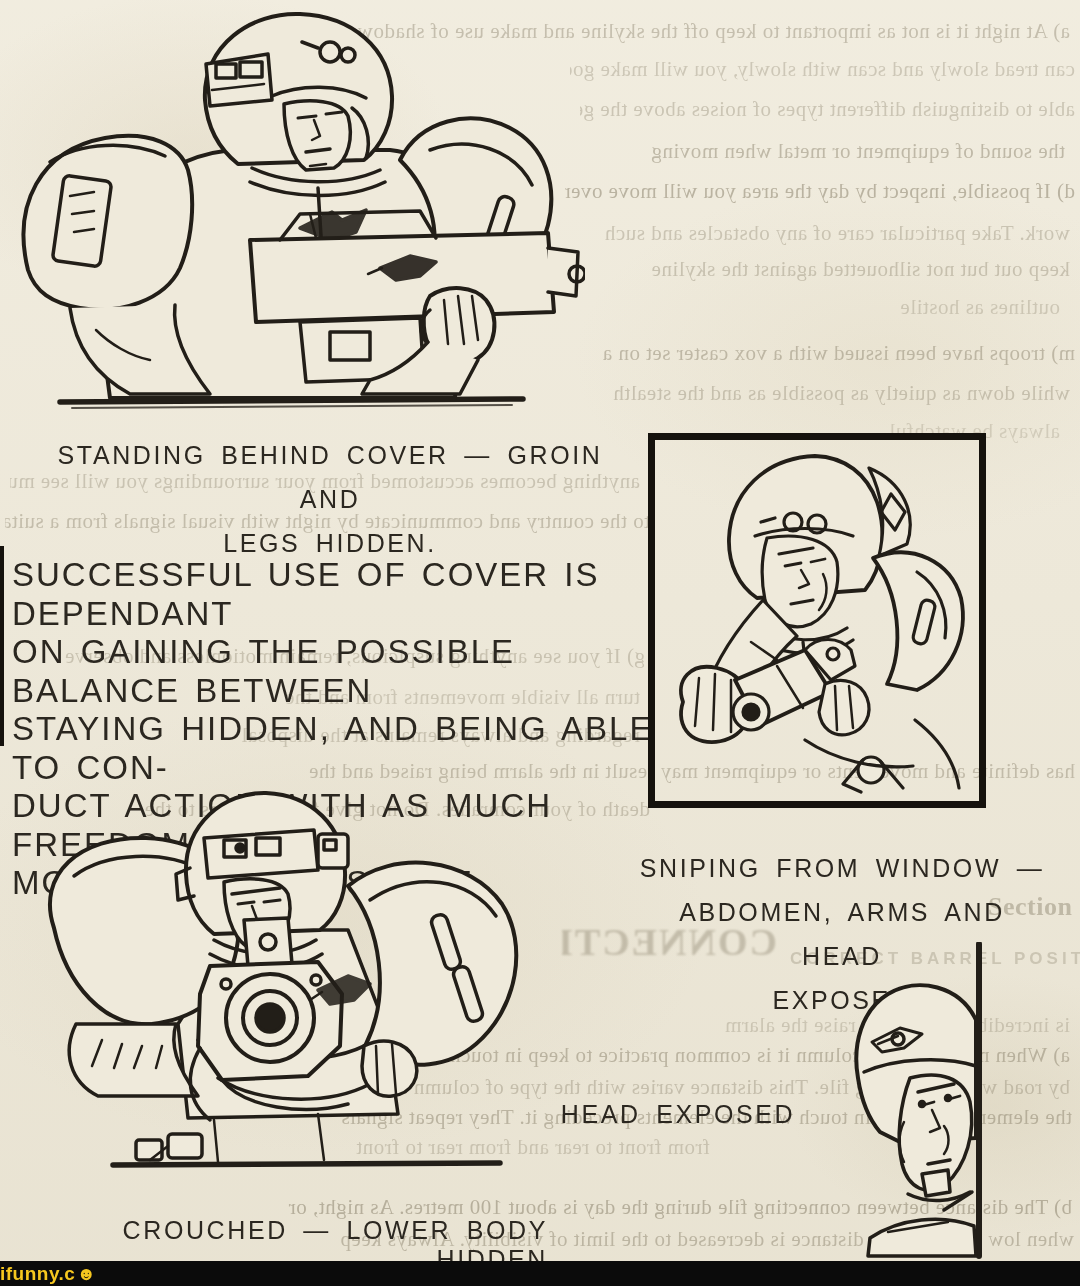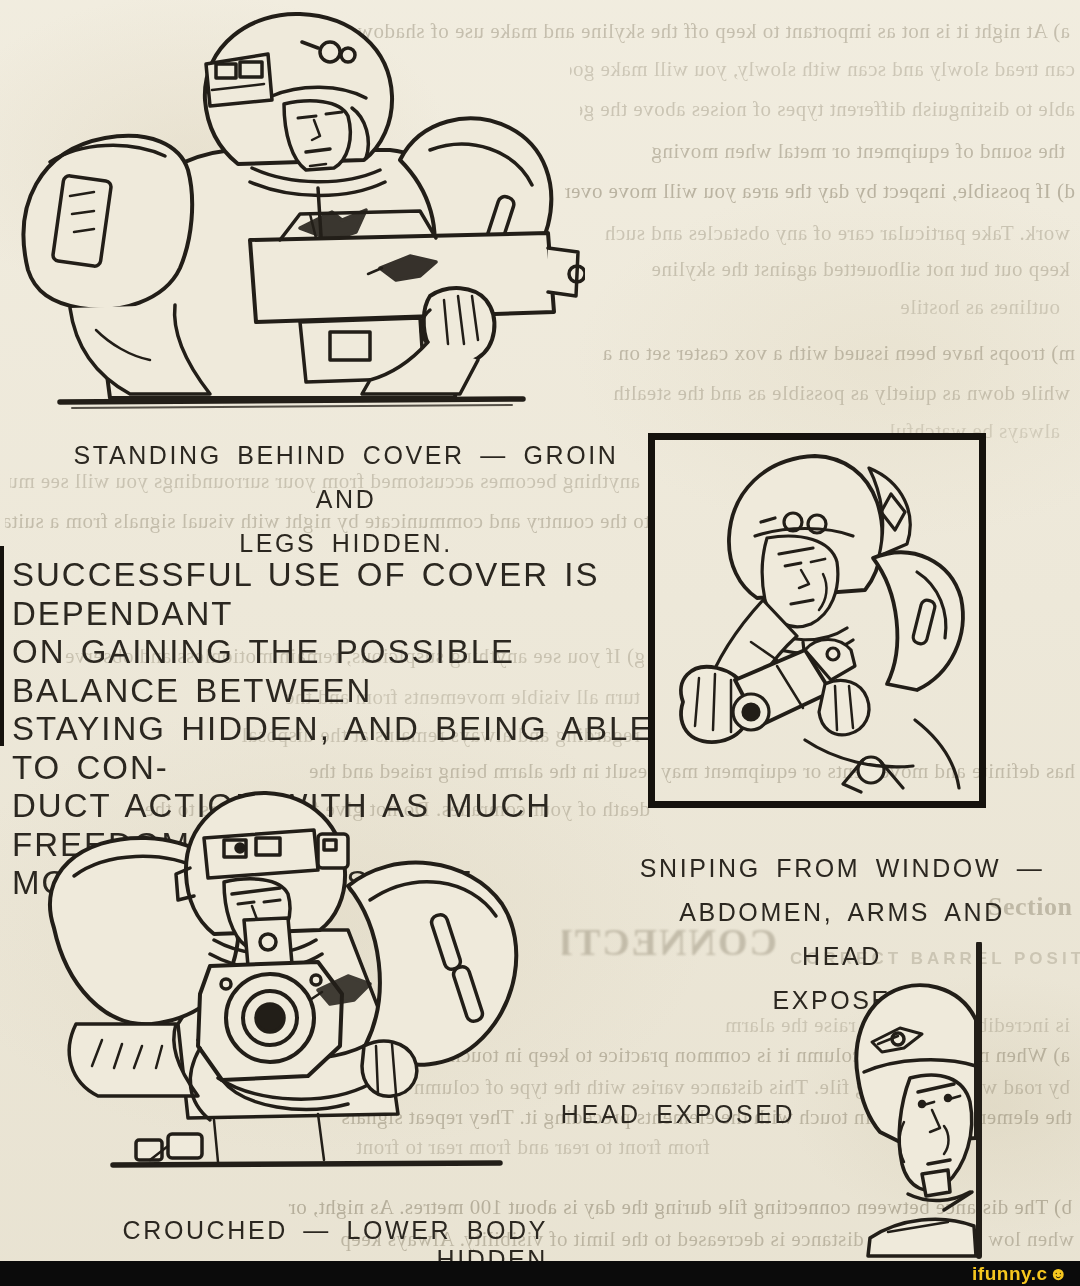--- a/index.html
+++ b/index.html
@@ -24,37 +24,37 @@
   .bleed-head{font-weight:700; font-size:38px; letter-spacing:2px; filter:blur(0.8px);}
   .bleed-sec{font-weight:700; font-size:26px;}
   .bleed-sub{font-family:"Liberation Sans",sans-serif; font-size:17px; letter-spacing:4px; font-weight:700;}
   
   .title{
     position:absolute; left:562px; top:56px; width:518px; text-align:center;
     font-weight:700; font-size:31px; line-height:40px; letter-spacing:1.2px;
     color:#16130e; word-spacing:4px;
   }
   .cap{position:absolute; color:#2b2720; letter-spacing:2.6px; word-spacing:6px; font-size:25px;}
-  .cap-standing{left:56px; top:433px; width:580px; text-align:center; line-height:44px;}
+  .cap-standing{left:40px; top:433px; width:580px; text-align:center; line-height:44px;}
   .para{position:absolute; left:12px; top:556px; width:645px; font-size:33px; line-height:38.5px;
         letter-spacing:2px; word-spacing:4px; color:#2b2720;}
   .cap-sniping{left:636px; top:846px; width:412px; text-align:center; line-height:44px;}
   .cap-corner{left:468px; top:1092px; width:420px; text-align:center; line-height:45px;}
   .cap-crouched{left:28px; top:1216px; width:520px; text-align:right;}
   
   .illo{position:absolute;}
   .frame{
     position:absolute; left:648px; top:433px; width:338px; height:375px;
     border:7px solid #15120d; box-sizing:border-box; background:transparent;
   }
   .edge-mark{position:absolute; left:0; top:546px; width:4px; height:200px; background:#15120d;}
   
   .ifunny-bar{
     position:absolute; left:0; bottom:0; width:100%; height:25px; background:#0b0b0b;
-    display:flex; justify-content:flex-end; align-items:center; padding-right:11px;
+    display:flex; justify-content:flex-start; align-items:center; padding-right:11px;
     box-sizing:border-box; font-weight:700; font-size:19px; color:#f6c71f; letter-spacing:.5px;
   }
   .smiley{margin-left:1px; font-size:19px; line-height:1;}
   svg path, svg circle, svg rect, svg ellipse{vector-effect:non-scaling-stroke;}
 </style>
 </head>
 <body>
 
 <div class="page">
 

